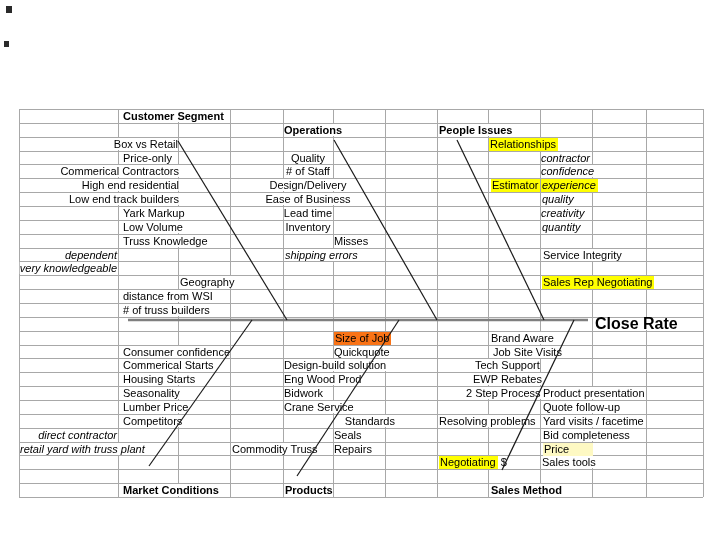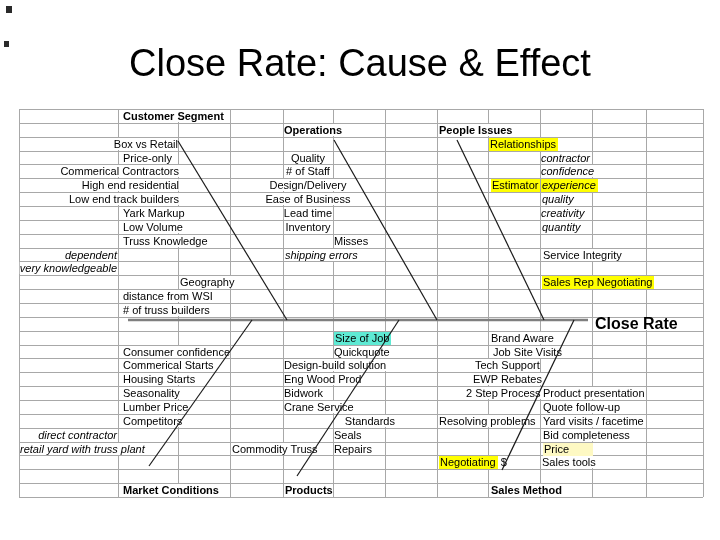--- a/index.html
+++ b/index.html
@@ -23,21 +23,20 @@
   .a1{left:6px;top:6px;width:6px;height:7px;}
   .a2{left:4px;top:41px;width:5px;height:6px;}
 </style>
 </head>
 <body>
 
 <div class="slide">
   <div class="artifact a1"></div>
   <div class="artifact a2"></div>
 
-  <div class="title">Close Rate: Cause &amp; Effect</div>
 
   <div id="sheet">
     <div id="gridlines">
         <div class="gl-h" style="top: 0px; background: rgb(168, 168, 168);"></div>
         <div class="gl-h" style="top: 14px; background: rgb(168, 168, 168);"></div>
         <div class="gl-h" style="top: 28px; background: rgb(168, 168, 168);"></div>
         <div class="gl-h" style="top: 42px; background: rgb(168, 168, 168);"></div>
         <div class="gl-h" style="top: 55px; background: rgb(168, 168, 168);"></div>
         <div class="gl-h" style="top: 69px; background: rgb(168, 168, 168);"></div>
         <div class="gl-h" style="top: 83px; background: rgb(168, 168, 168);"></div>
@@ -106,21 +105,21 @@
         <span class="cell" style="top: 125.713px; left: 315px;"><span>Misses</span></span>
         <span class="cell i" style="top: 139.57px; left: 98px; transform: translateX(-100%);"><span>dependent</span></span>
         <span class="cell i" style="top: 139.57px; left: 266px;"><span>shipping errors</span></span>
         <span class="cell" style="top: 139.57px; left: 524px;"><span>Service Integrity</span></span>
         <span class="cell i" style="top: 153.427px; left: 98px; transform: translateX(-100%);"><span>very knowledgeable</span></span>
         <span class="cell" style="top: 167.284px; left: 161px;"><span>Geography</span></span>
         <span class="cell" style="top: 167.284px; left: 523px;"><span class="hl" style="background: rgb(255, 255, 0);">Sales Rep Negotiating</span></span>
         <span class="cell" style="top: 181.141px; left: 104px;"><span>distance from WSI</span></span>
         <span class="cell" style="top: 194.998px; left: 104px;"><span># of truss builders</span></span>
         <span class="cell b" style="top: 208.855px; left: 576px; font-size: 16px;"><span>Close Rate</span></span>
-        <span class="cell" style="top: 222.712px; left: 315px;"><span class="hl" style="background: #5eead4;">Size of Job</span></span>
+        <span class="cell" style="top: 222.712px; left: 315px;"><span class="hl" style="background: #f97316;">Size of Job</span></span>
         <span class="cell" style="top: 222.712px; left: 472px;"><span>Brand Aware</span></span>
         <span class="cell" style="top: 236.569px; left: 104px;"><span>Consumer confidence</span></span>
         <span class="cell" style="top: 236.569px; left: 315px;"><span>Quickquote</span></span>
         <span class="cell" style="top: 236.569px; left: 474px;"><span>Job Site Visits</span></span>
         <span class="cell" style="top: 250.426px; left: 104px;"><span>Commerical Starts</span></span>
         <span class="cell" style="top: 250.426px; left: 265px;"><span>Design-build solution</span></span>
         <span class="cell" style="top: 250.426px; left: 456px;"><span>Tech Support</span></span>
         <span class="cell" style="top: 264.283px; left: 104px;"><span>Housing Starts</span></span>
         <span class="cell" style="top: 264.283px; left: 265px;"><span>Eng Wood Prod</span></span>
         <span class="cell" style="top: 264.283px; left: 454px;"><span>EWP Rebates</span></span>

